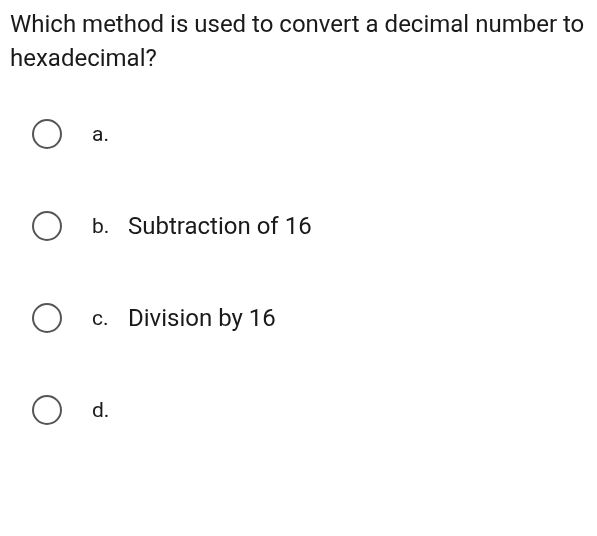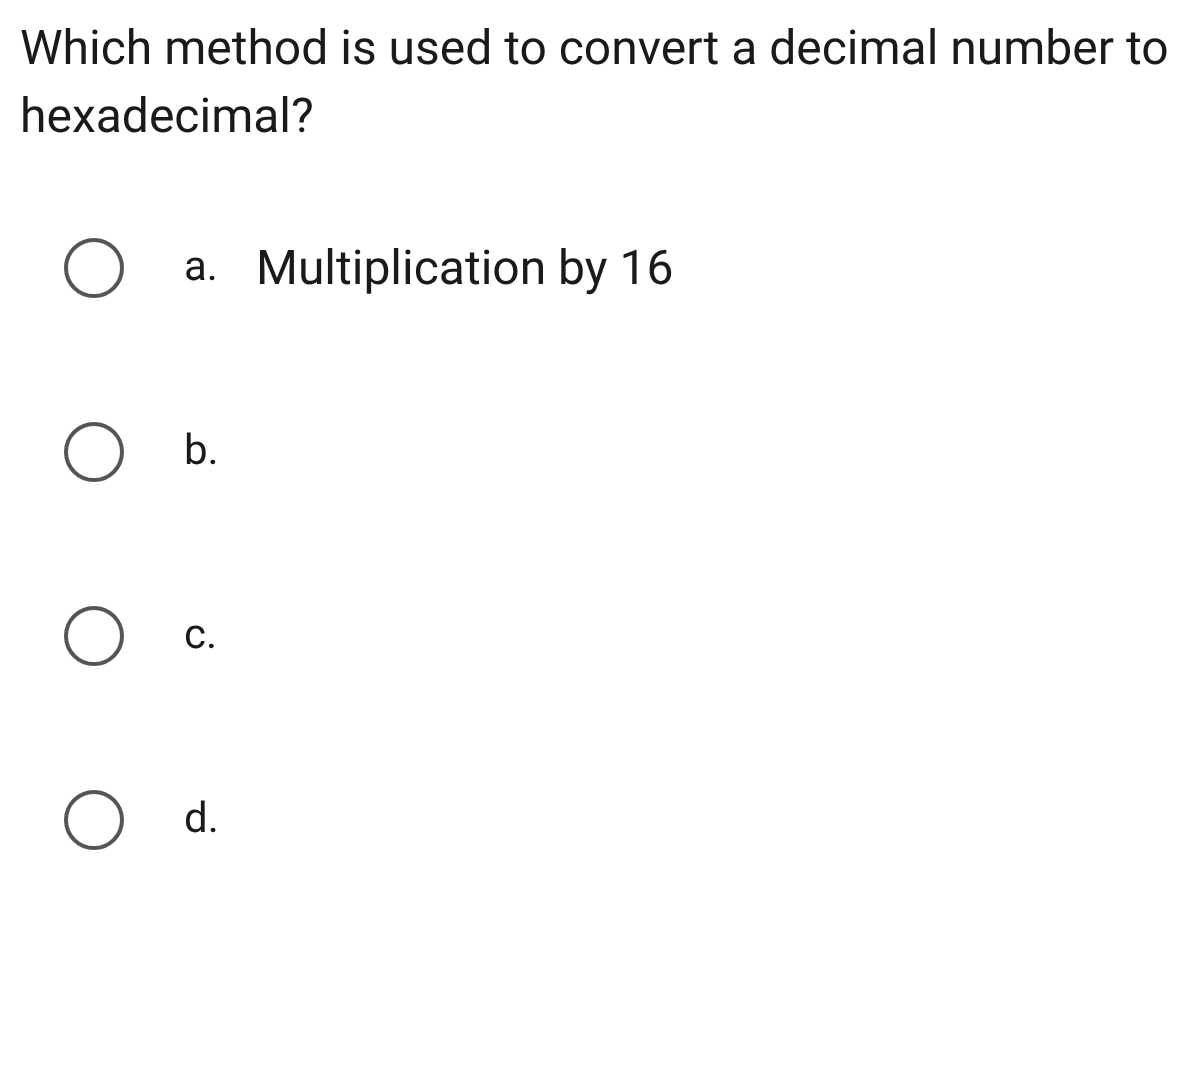--- a/index.html
+++ b/index.html
@@ -56,31 +56,32 @@
 </head>
 <body>
 
 <div class="question-text">Which method is used to convert a decimal number to hexadecimal?</div>
 
 <div class="options-container">
 
   <div class="option-row">
     <div class="radio-circle"></div>
     <div class="option-letter">a.</div>
-    <div class="option-text">Multiplication by 16</div>
   </div>
 
   <div class="option-row">
     <div class="radio-circle"></div>
     <div class="option-letter">b.</div>
+    <div class="option-text">Subtraction of 16</div>
   </div>
 
   <div class="option-row">
     <div class="radio-circle"></div>
     <div class="option-letter">c.</div>
+    <div class="option-text">Division by 16</div>
   </div>
 
   <div class="option-row">
     <div class="radio-circle"></div>
     <div class="option-letter">d.</div>
   </div>
 
 </div>
 
 </body></html>

